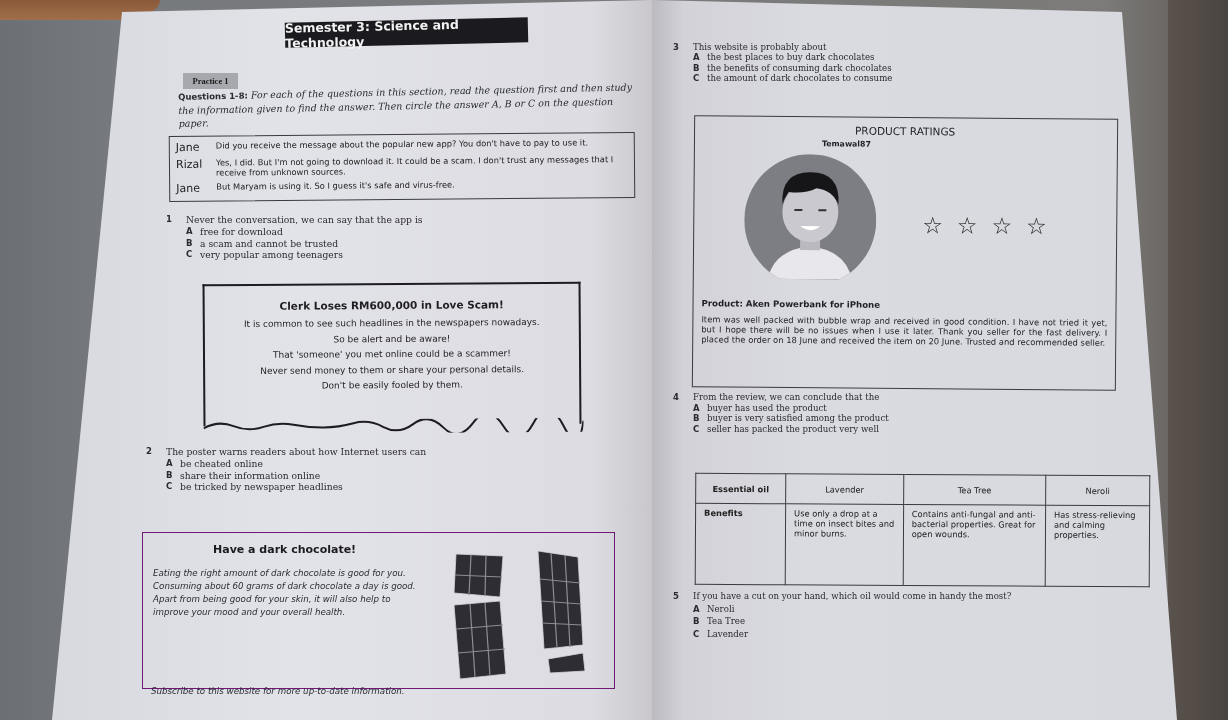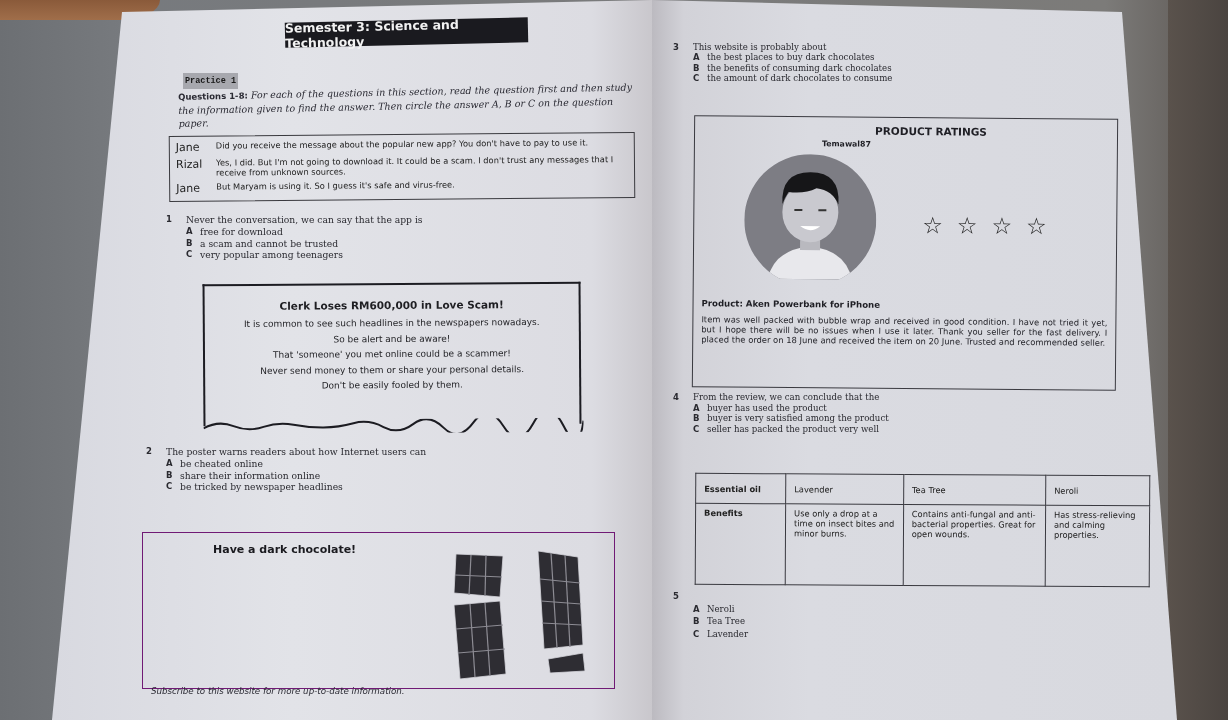--- a/index.html
+++ b/index.html
@@ -38,21 +38,21 @@
   .sem-title {
     position: absolute; left: 285px; top: 20px; width: 243px; height: 25px;
     background: #1a1a1f; color: #f2f2f2;
     font-family: "DejaVu Sans", sans-serif; font-weight: bold; font-size: 12.5px;
     display: flex; align-items: center; justify-content: center;
     transform: rotate(-1.3deg);
   }
   .practice {
     position: absolute; left: 183px; top: 73px; width: 55px; height: 16px;
     background: #a7a8ae; color: #1a1a1a;
-    font-family: Liberation Mono, monospace; font-weight: bold; font-size: 8.5px;
+    font-family: Liberation Serif, serif; font-weight: bold; font-size: 8.5px;
     display: flex; align-items: center; justify-content: center;
   }
   .instructions {
     position: absolute; left: 178px; top: 90px; width: 465px;
     font-size: 9.5px; line-height: 13px; font-style: italic; color: #2a2a33;
     transform: rotate(-1.2deg); transform-origin: left top;
   }
   .instructions b { font-style: normal; font-family: "DejaVu Sans", sans-serif; font-size: 8.5px; }
 
   .dialog-box {
@@ -95,30 +95,30 @@
   .choc-img { position: absolute; left: 305px; top: 16px; width: 145px; height: 135px; }
 
   
   .oil-table {
     position: absolute; left: 695px; top: 474px; width: 455px; height: 112px;
     border-collapse: collapse;
     font-family: "DejaVu Sans", sans-serif; font-size: 8.3px; color: #222;
     transform: rotate(0.3deg);
   }
   .oil-table td { border: 1px solid #3a3a40; vertical-align: top; padding: 4px 8px; }
-  .oil-table tr:first-child td { height: 30px; vertical-align: middle; }
+  .oil-table tr:first-child td { height: 30px; vertical-align: middle; text-align: center; }
   .oil-table td.hdr { font-weight: bold; text-align: left; }
 
   .ratings-box {
     position: absolute; left: 693px; top: 117px; width: 424px; height: 272px;
     border: 1.3px solid #3a3a40;
     transform: rotate(0.5deg);
     font-family: "DejaVu Sans", sans-serif; color: #1f1f25;
   }
-  .ratings-title { position: absolute; left: 160px; top: 7px; font-weight: bold; font-size: 10.5px; margin-left: 20px; }
+  .ratings-title { position: absolute; left: 160px; top: 7px; font-weight: normal; font-size: 10.5px; }
   .reviewer { position: absolute; left: 96px; top: 22px; font-weight: bold; font-size: 7.8px; margin-left: 31px; }
   .avatar { position: absolute; left: 50px; top: 37px; width: 132px; height: 125px; }
   .stars { position: absolute; left: 228px; top: 96px; display: flex; gap: 14px; }
   .star { font-size: 23px; color: #222; line-height: 1; }
   .product-name { position: absolute; left: 8px; top: 182px; font-weight: bold; font-size: 8.6px; }
   .review-text { position: absolute; left: 8px; top: 198px; width: 406px; font-size: 8.4px; line-height: 10px; text-align: justify; }
 </style>
 </head>
 <body>
 
@@ -194,20 +194,21 @@
       <span>share their information online</span>
     </div>
   <div class="q-option">
       <span class="q-letter">C</span>
       <span>be tricked by newspaper headlines</span>
     </div>
 </div>
 
 <div class="choc-box">
   <div class="choc-title">Have a dark chocolate!</div>
+  <div class="choc-body">Eating the right amount of dark chocolate is good for you. Consuming about 60 grams of dark chocolate a day is good. Apart from being good for your skin, it will also help to improve your mood and your overall health.</div>
   <div class="choc-sub">Subscribe to this website for more up-to-date information.</div>
   <svg class="choc-img" viewBox="0 0 145 135">
     <g fill="#2e2d33" stroke="#d6d6dc" stroke-width="0.8">
       <path d="M8 5 L55 7 L52 48 L6 44 Z"></path>
       <path d="M6 56 L52 52 L58 125 L12 130 Z"></path>
       <path d="M90 2 L130 8 L135 96 L96 100 Z"></path>
       <path d="M100 110 L135 104 L137 122 L102 124 Z"></path>
     </g>
     <g stroke="#8d8c94" stroke-width="1.2">
       <line x1="23" y1="6" x2="21" y2="46"></line>
@@ -308,20 +309,21 @@
     <td>Use only a drop at a time on insect bites and minor burns.</td>
     <td>Contains anti-fungal and anti-bacterial properties. Great for open wounds.</td>
     <td>Has stress-relieving and calming properties.</td>
   </tr>
 </tbody>
   </table>
 
 <div class="question" style="left:673px; top:590px; width:400px; font-size:8.6px; line-height:12.5px;">
   <div class="q-stem">
       <span class="q-num">5</span>
+      <span>If you have a cut on your hand, which oil would come in handy the most?</span>
     </div>
   <div class="q-option">
       <span class="q-letter">A</span>
       <span>Neroli</span>
     </div>
   <div class="q-option">
       <span class="q-letter">B</span>
       <span>Tea Tree</span>
     </div>
   <div class="q-option">

